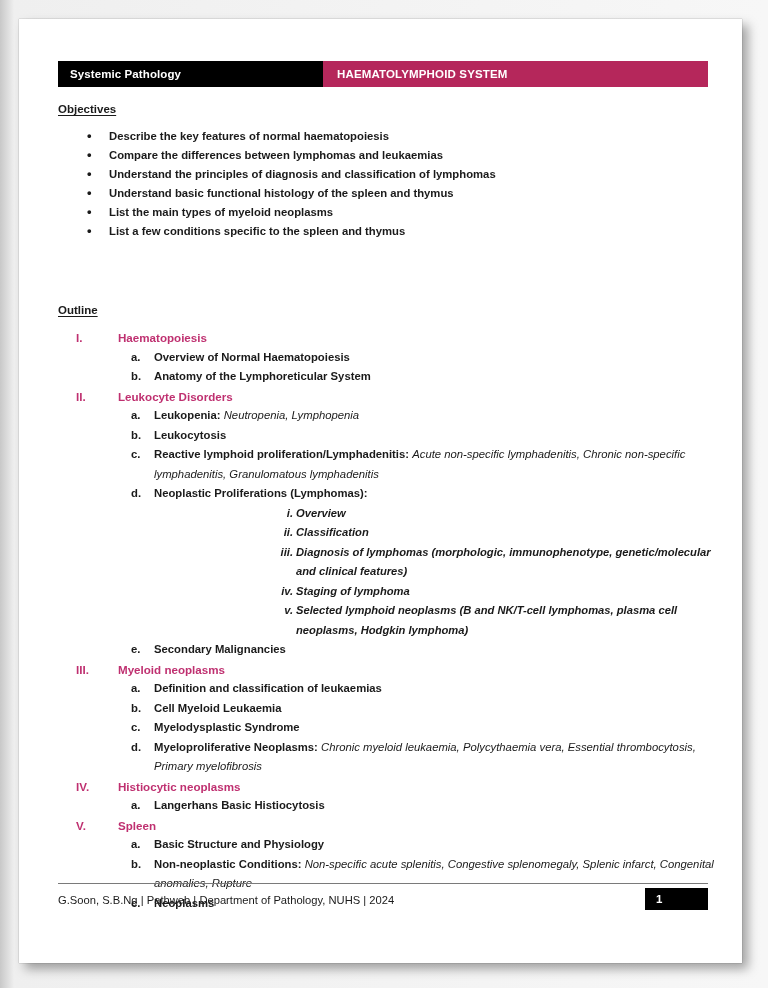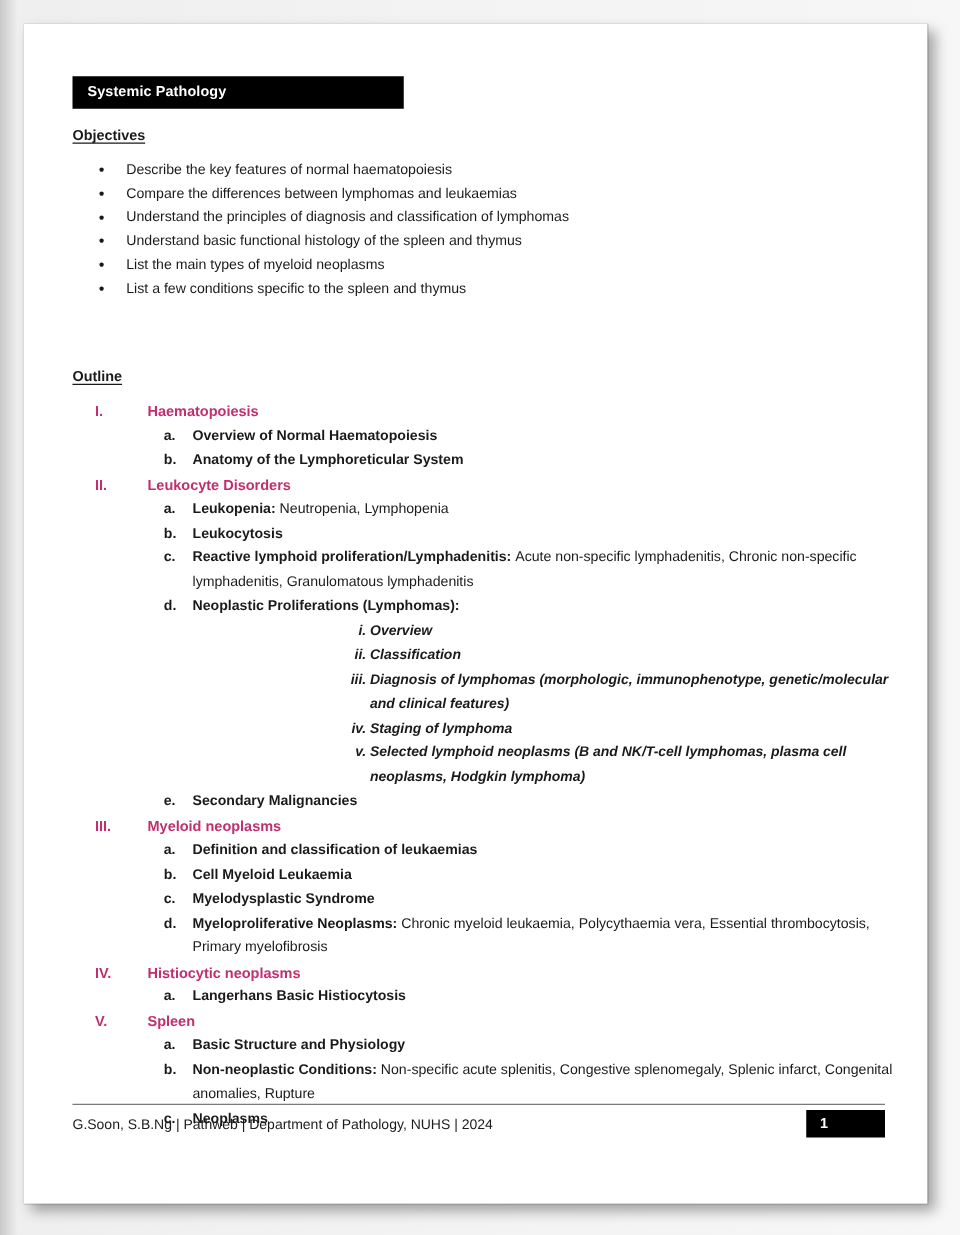--- a/index.html
+++ b/index.html
@@ -89,22 +89,23 @@
   .section-title {
     font-size: 11.5px;
     font-weight: bold;
     text-decoration: underline;
     text-underline-offset: 2px;
     margin: 0 0 12px 0;
   }
 
   ul.objectives {
     list-style: none;
-    margin: 0;
+    margin: 8px;
     padding: 0;
+    font-weight: bold;
   }
   ul.objectives li {
     position: relative;
     font-size: 11.3px;
     line-height: 19px;
     padding-left: 43px;
     margin-bottom: 0px;
   }
   ul.objectives li::before {
     content: "\2022";
@@ -153,20 +154,21 @@
     font-weight: bold;
   }
   .lvl2-num {
     position: absolute;
     left: 73px;
     top: 0;
     font-weight: bold;
   }
   .lvl2-row .det {
     font-weight: normal;
+    font-style: italic;
   }
 
   ol.level3 {
     list-style: none;
     margin: 0;
     padding: 0;
   }
   .lvl3-row {
     position: relative;
     padding-left: 142px;
@@ -227,20 +229,21 @@
 </style>
 </head>
 <body>
 
 <div class="canvas"></div>
 
 <div class="page">
 
   <div class="banner">
     <div class="banner-left">Systemic Pathology</div>
+    <div class="banner-right">HAEMATOLYMPHOID SYSTEM</div>
   </div>
 
   <div class="content">
 
     <div class="section-title">Objectives</div>
     <ul class="objectives">
       <li>Describe the key features of normal haematopoiesis</li>
       <li>Compare the differences between lymphomas and leukaemias</li>
       <li>Understand the principles of diagnosis and classification of lymphomas</li>
       <li>Understand basic functional histology of the spleen and thymus</li>

